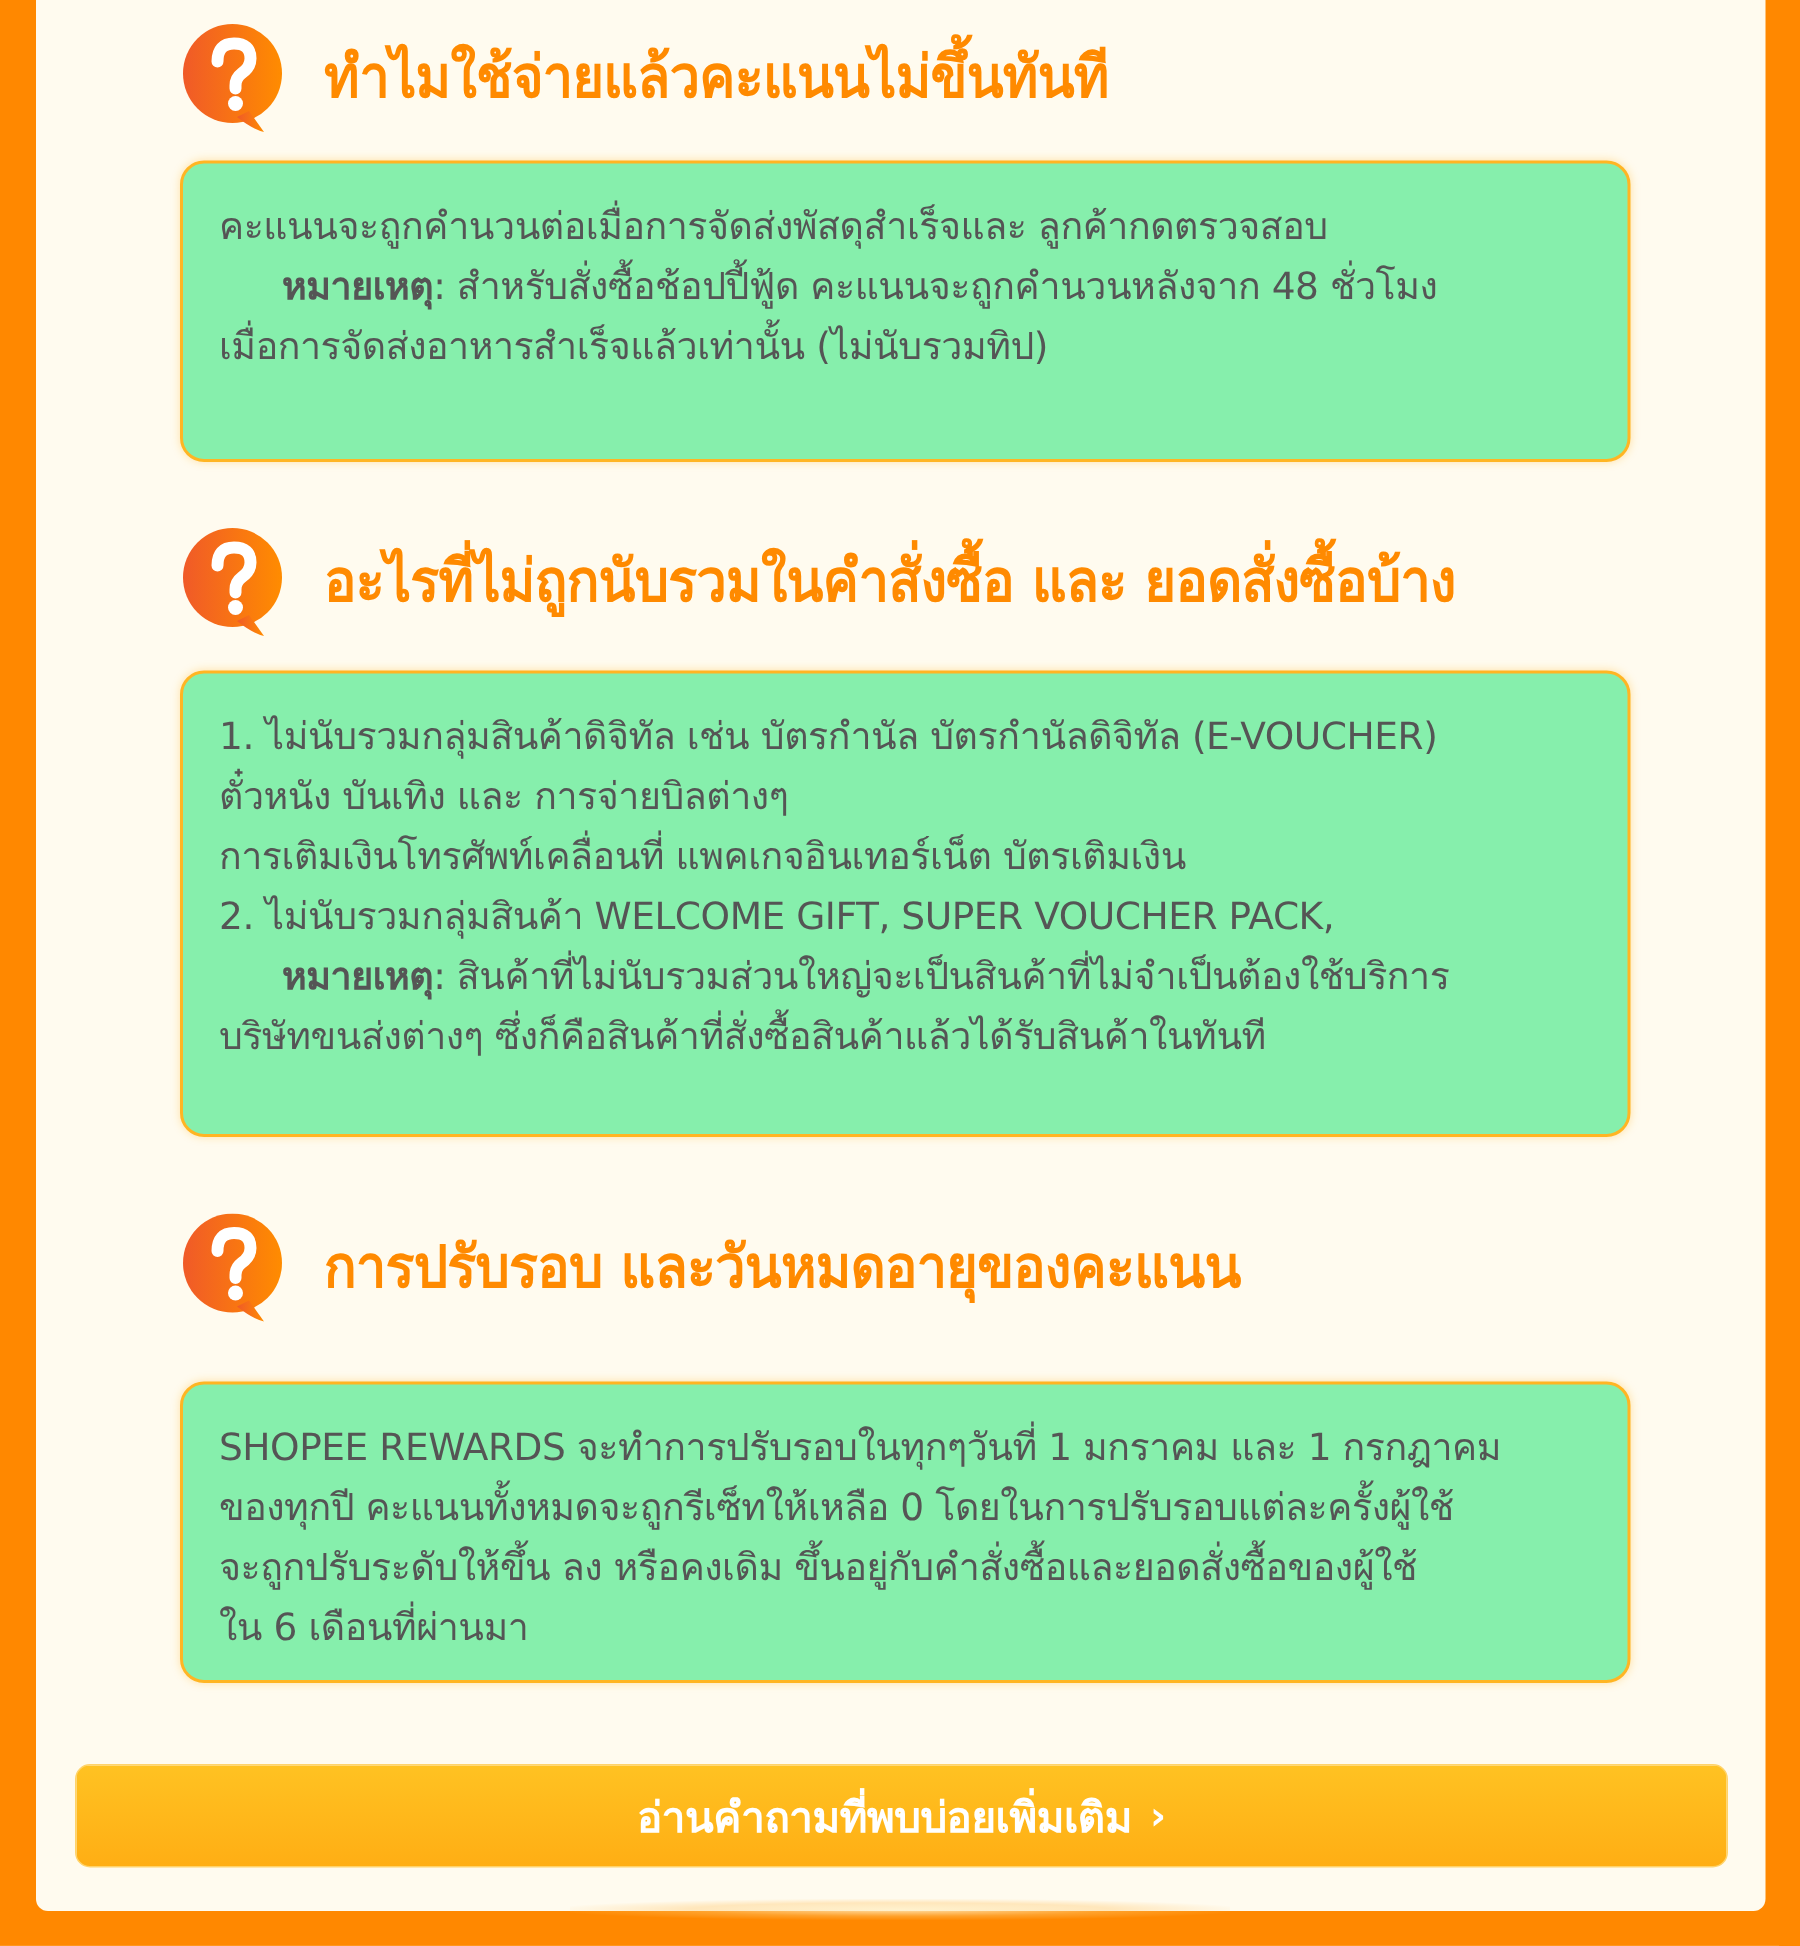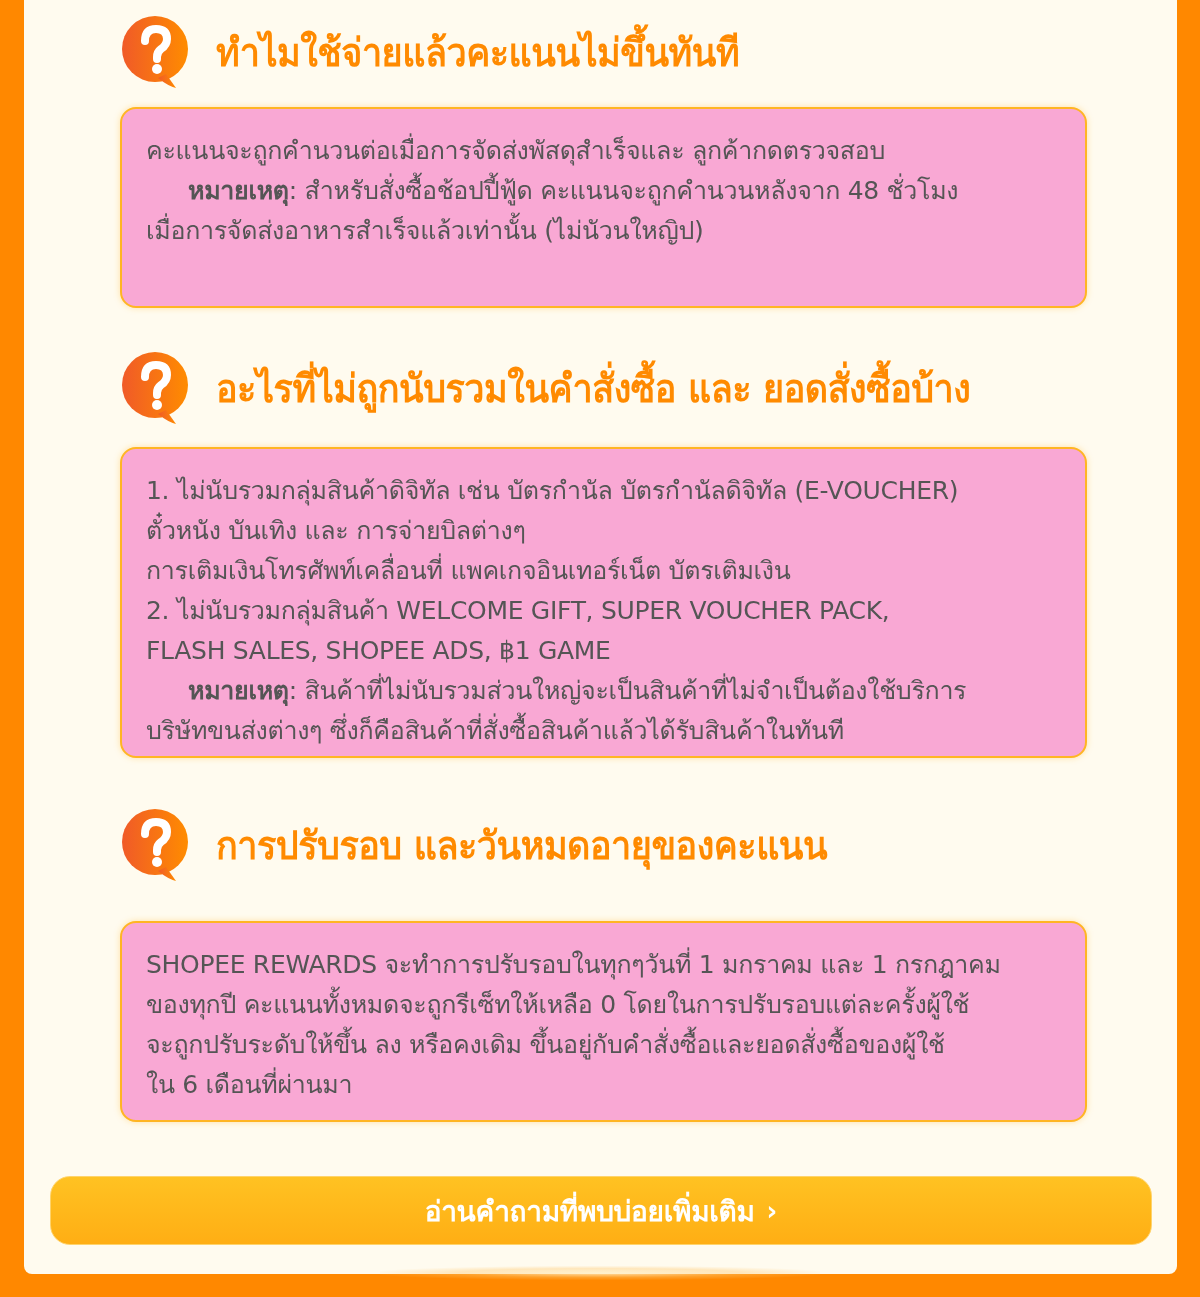--- a/index.html
+++ b/index.html
@@ -56,42 +56,42 @@
       color: #FF8A00;
       letter-spacing: -0.5px;
       white-space: nowrap;
       line-height: 1;
       transform: scaleY(1.08);
     }
     .card {
       position: absolute;
       left: 120px;
       width: 967px;
-      background: #f9a8d4;
+      background: #86efac;
       border: 2px solid #FFB523;
       border-radius: 16px;
       box-shadow: 0 0 6px rgba(255, 181, 35, 0.35);
       padding: 22px 24px 18px 24px;
     }
     .card-text {
       font-family: "DejaVu Sans", sans-serif;
       font-size: 25px;
       line-height: 40px;
       color: #555555;
       letter-spacing: -0.3px;
     }
     .card-text .line { display: block; white-space: nowrap; }
     .card-text b { color: #555555; font-weight: bold; margin-left: 42px; }
     .cta {
       position: absolute;
       left: 50px;
       top: 1176px;
       width: 1102px;
       height: 69px;
-      border-radius: 20px;
+      border-radius: 10px;
       background: linear-gradient(to bottom, #FFC222 0%, #FFAE14 100%);
       border: 1px solid #FFD36A;
       display: flex;
       align-items: center;
       justify-content: center;
       cursor: pointer;
     }
     .cta-label {
       font-family: "DejaVu Sans", sans-serif;
       font-weight: bold;
@@ -128,21 +128,21 @@
       <path d="M23 25 Q23 13 34 13 Q45 13 45 23 Q45 29 39 33 Q35 36 35 41 L35 43" fill="none" stroke="#FFFFFF" stroke-width="8" stroke-linecap="round" stroke-linejoin="round"></path>
       <circle cx="35" cy="53" r="5" fill="#FFFFFF"></circle>
     </svg>
   </span>
   <span class="title-text">ทำไมใช้จ่ายแล้วคะแนนไม่ขึ้นทันที</span>
 </div>
 <div class="card" style="top:107px; height:201px;">
   <div class="card-text">
     <span class="line">คะแนนจะถูกคำนวนต่อเมื่อการจัดส่งพัสดุสำเร็จและ ลูกค้ากดตรวจสอบ</span>
     <span class="line"><b>หมายเหตุ</b><span>: สำหรับสั่งซื้อช้อปปี้ฟู้ด คะแนนจะถูกคำนวนหลังจาก 48 ชั่วโมง</span></span>
-    <span class="line">เมื่อการจัดส่งอาหารสำเร็จแล้วเท่านั้น (ไม่นัวนใหญิป)</span>
+    <span class="line">เมื่อการจัดส่งอาหารสำเร็จแล้วเท่านั้น (ไม่นับรวมทิป)</span>
   </div>
 </div>
 
 <div class="section-title" style="top:352px;">
   <span class="q-icon">
     <svg width="68" height="74" viewBox="0 0 68 74">
       <defs>
         <linearGradient id="qg2" x1="0" y1="0" x2="1" y2="0">
           <stop offset="0" stop-color="#F05A28"></stop>
           <stop offset="1" stop-color="#FF8C00"></stop>
@@ -155,21 +155,20 @@
     </svg>
   </span>
   <span class="title-text">อะไรที่ไม่ถูกนับรวมในคำสั่งซื้อ และ ยอดสั่งซื้อบ้าง</span>
 </div>
 <div class="card" style="top:447px; height:311px;">
   <div class="card-text">
     <span class="line">1. ไม่นับรวมกลุ่มสินค้าดิจิทัล เช่น บัตรกำนัล บัตรกำนัลดิจิทัล (E-VOUCHER)</span>
     <span class="line">ตั๋วหนัง บันเทิง และ การจ่ายบิลต่างๆ</span>
     <span class="line">การเติมเงินโทรศัพท์เคลื่อนที่ แพคเกจอินเทอร์เน็ต บัตรเติมเงิน</span>
     <span class="line">2. ไม่นับรวมกลุ่มสินค้า WELCOME GIFT, SUPER VOUCHER PACK,</span>
-    <span class="line">FLASH SALES, SHOPEE ADS, ฿1 GAME</span>
     <span class="line"><b>หมายเหตุ</b><span>: สินค้าที่ไม่นับรวมส่วนใหญ่จะเป็นสินค้าที่ไม่จำเป็นต้องใช้บริการ</span></span>
     <span class="line">บริษัทขนส่งต่างๆ ซึ่งก็คือสินค้าที่สั่งซื้อสินค้าแล้วได้รับสินค้าในทันที</span>
   </div>
 </div>
 
 <div class="section-title" style="top:809px;text-align:center;">
   <span class="q-icon">
     <svg width="68" height="74" viewBox="0 0 68 74">
       <defs>
         <linearGradient id="qg3" x1="0" y1="0" x2="1" y2="0">

